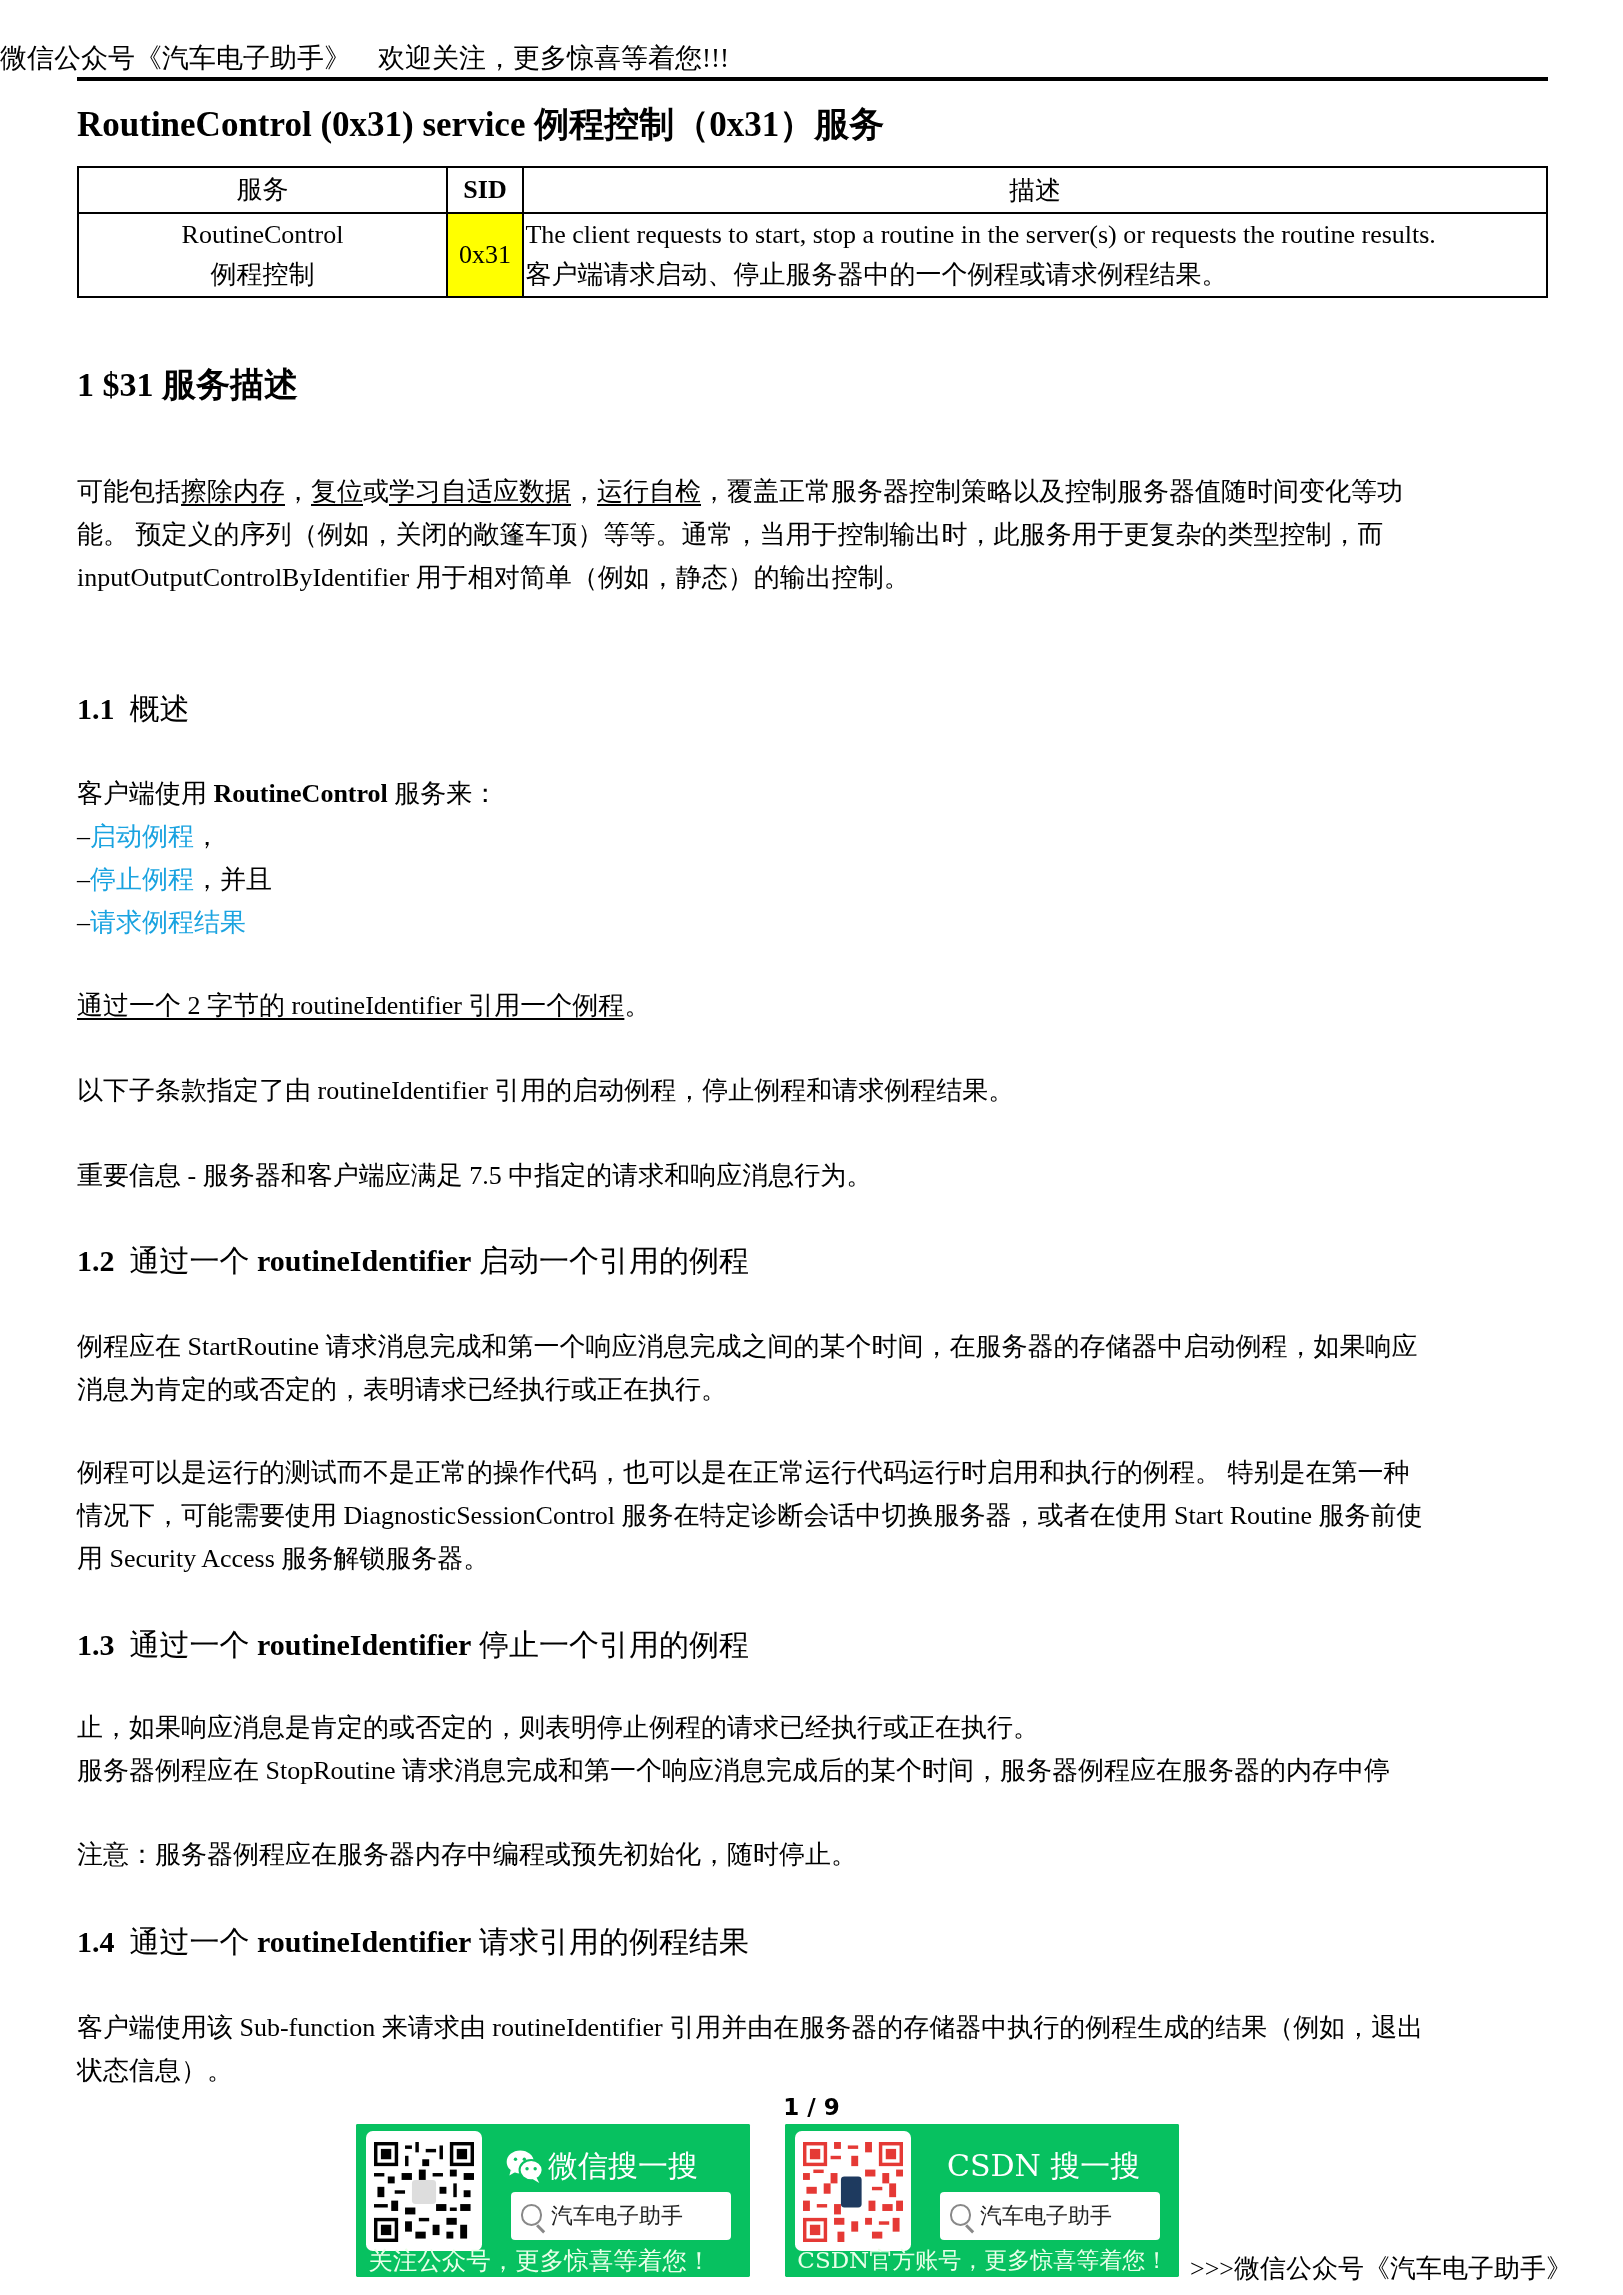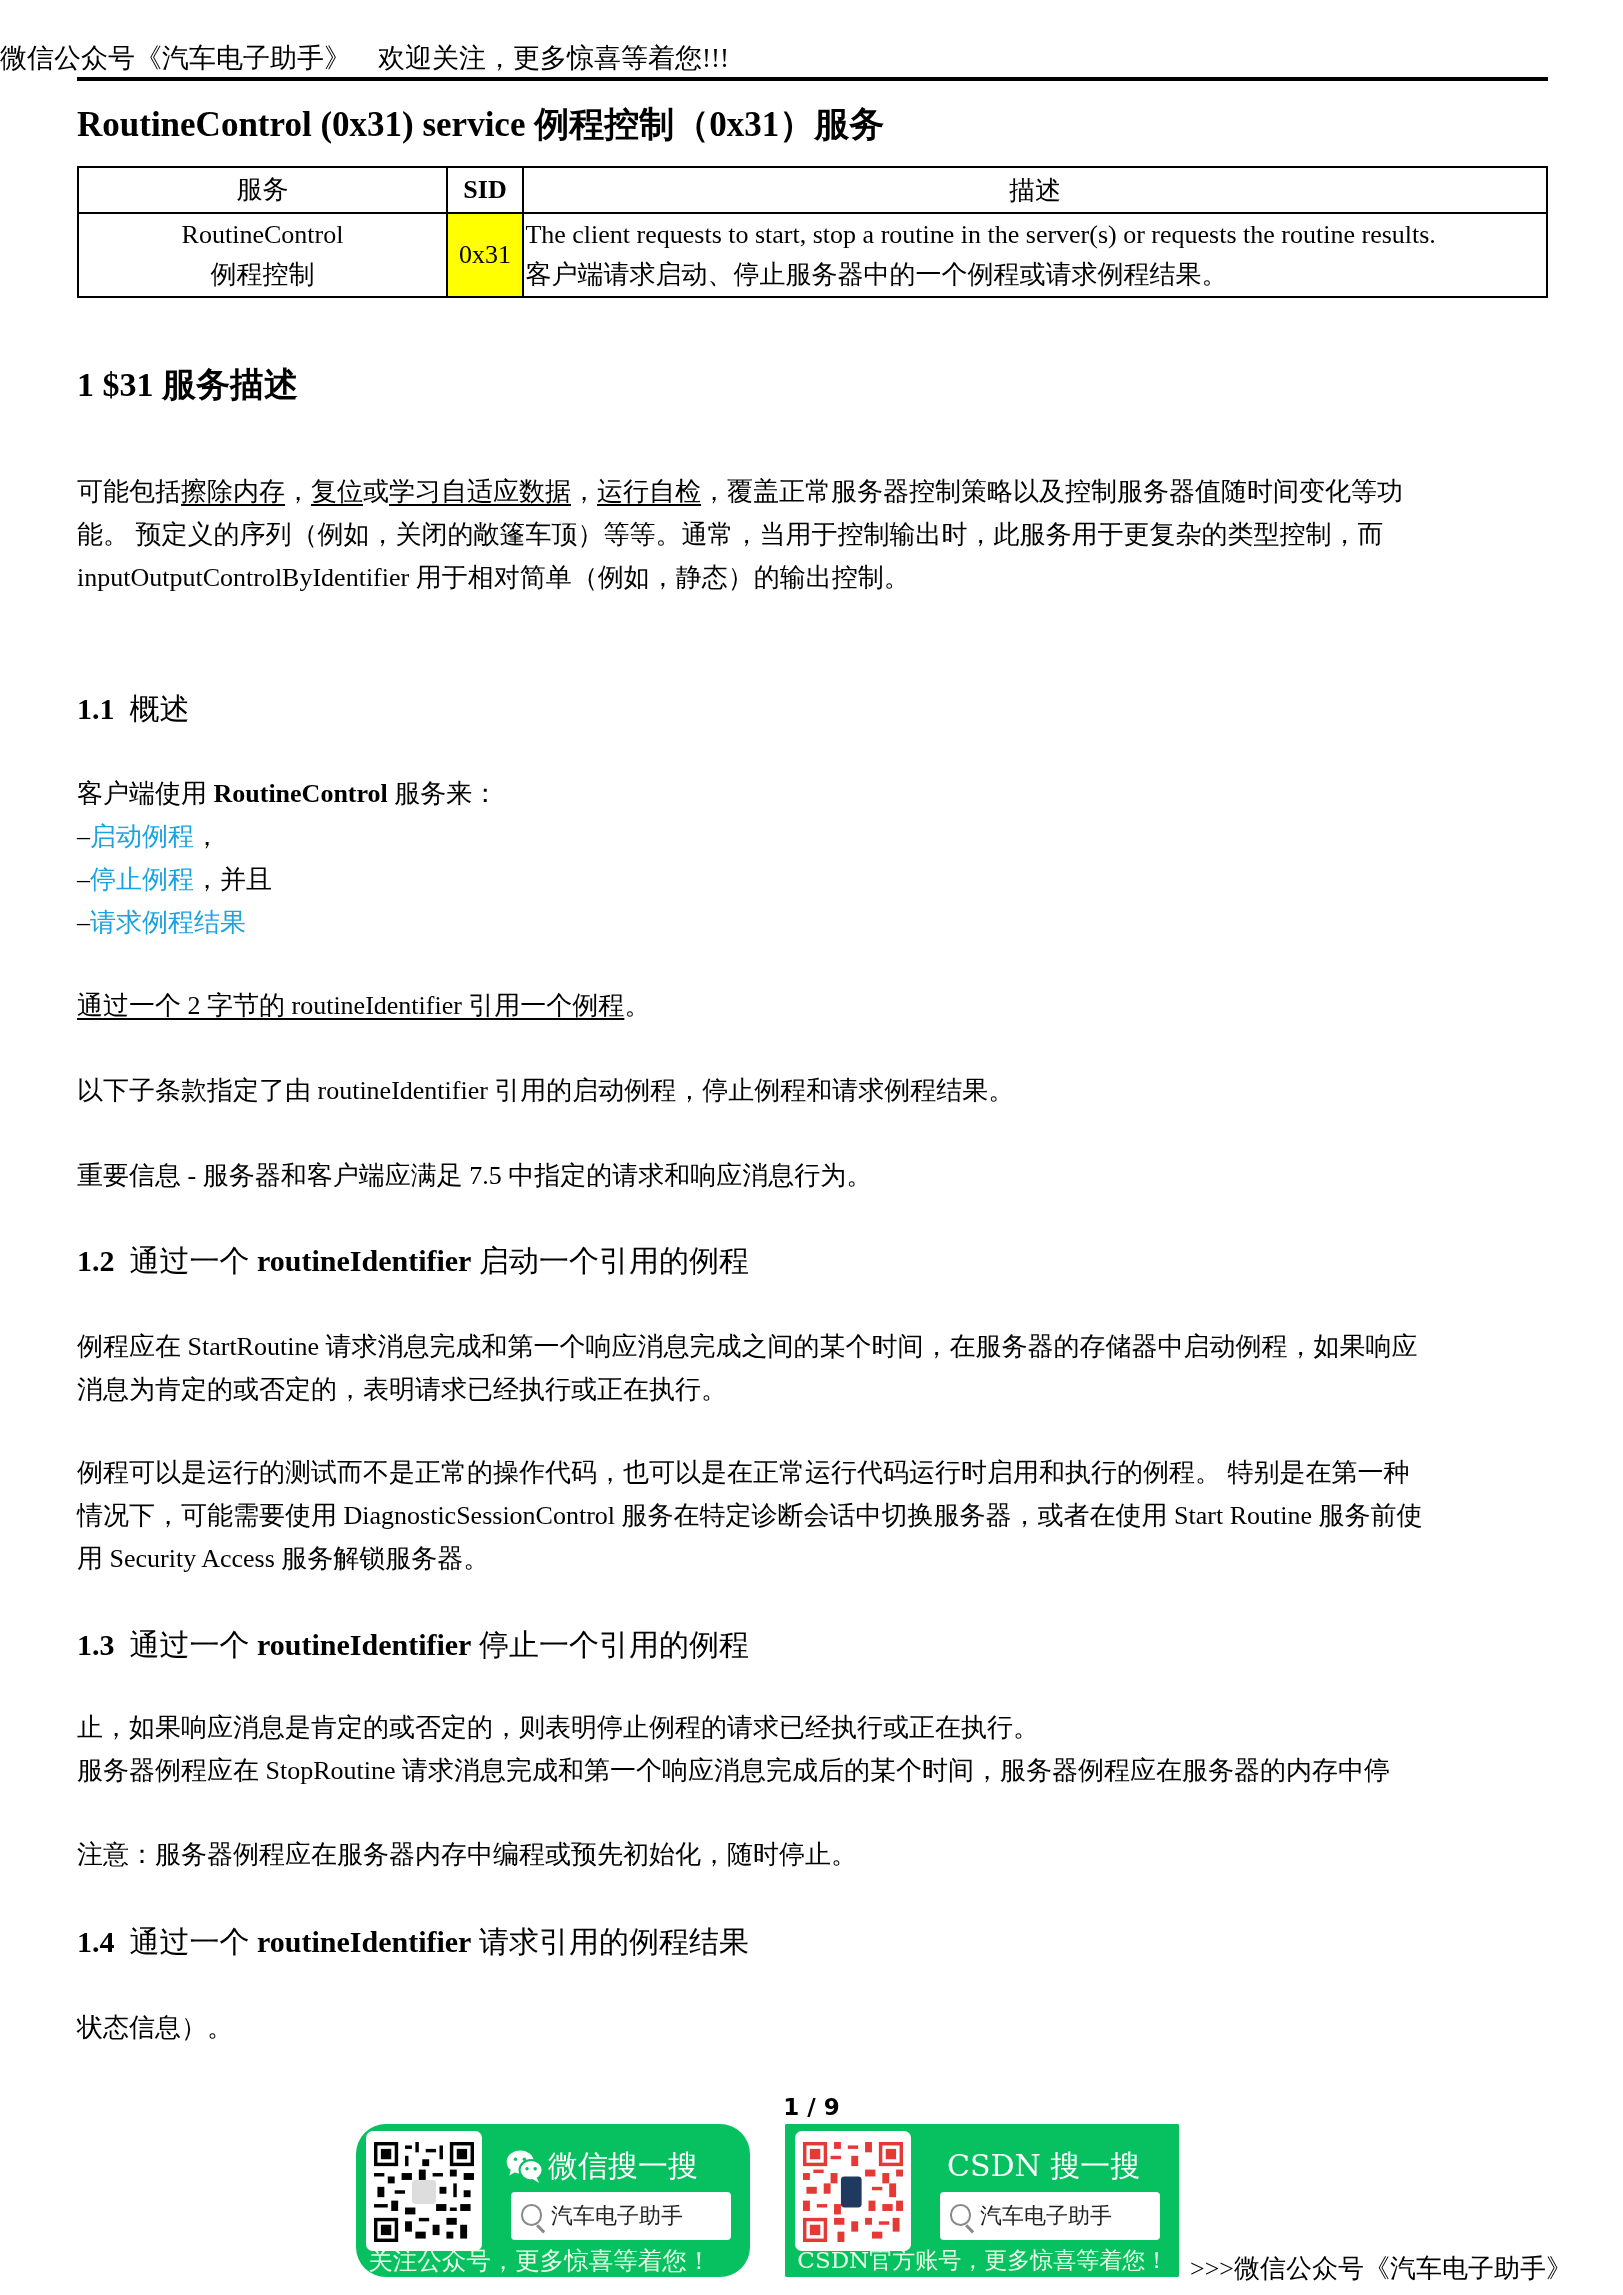--- a/index.html
+++ b/index.html
@@ -124,26 +124,27 @@
 
 <div class="abs p" style="top:1833px;">
   <span class="line">注意：服务器例程应在服务器内存中编程或预先初始化，随时停止。</span>
 </div>
 
 <div class="abs h2" style="top:1920px;">
   <span>1.4</span>&nbsp; <span class="zh">通过一个 </span><span>routineIdentifier</span><span class="zh"> 请求引用的例程结果</span>
 </div>
 
 <div class="abs p" style="top:2006px;">
+  <span class="line">客户端使用该 Sub-function 来请求由 routineIdentifier 引用并由在服务器的存储器中执行的例程生成的结果（例如，退出</span>
   <span class="line">状态信息）。</span>
 </div>
 
 <div class="abs pageno">1 / 9</div>
 
-<div class="abs banner" style="left:356px;border-radius:30px;">
+<div class="abs banner" style="left:356px;">
   <div class="abs qrbox">
     <svg class="abs qr" viewBox="0 0 29 29">
       <rect width="29" height="29" fill="#fff"></rect>
       <g fill="#000">
         <rect x="0" y="0" width="7" height="7"></rect>
           <rect x="1" y="1" width="5" height="5" fill="#fff"></rect>
           <rect x="2" y="2" width="3" height="3"></rect>
         <rect x="22" y="0" width="7" height="7"></rect>
           <rect x="23" y="1" width="5" height="5" fill="#fff"></rect>
           <rect x="24" y="2" width="3" height="3"></rect>

